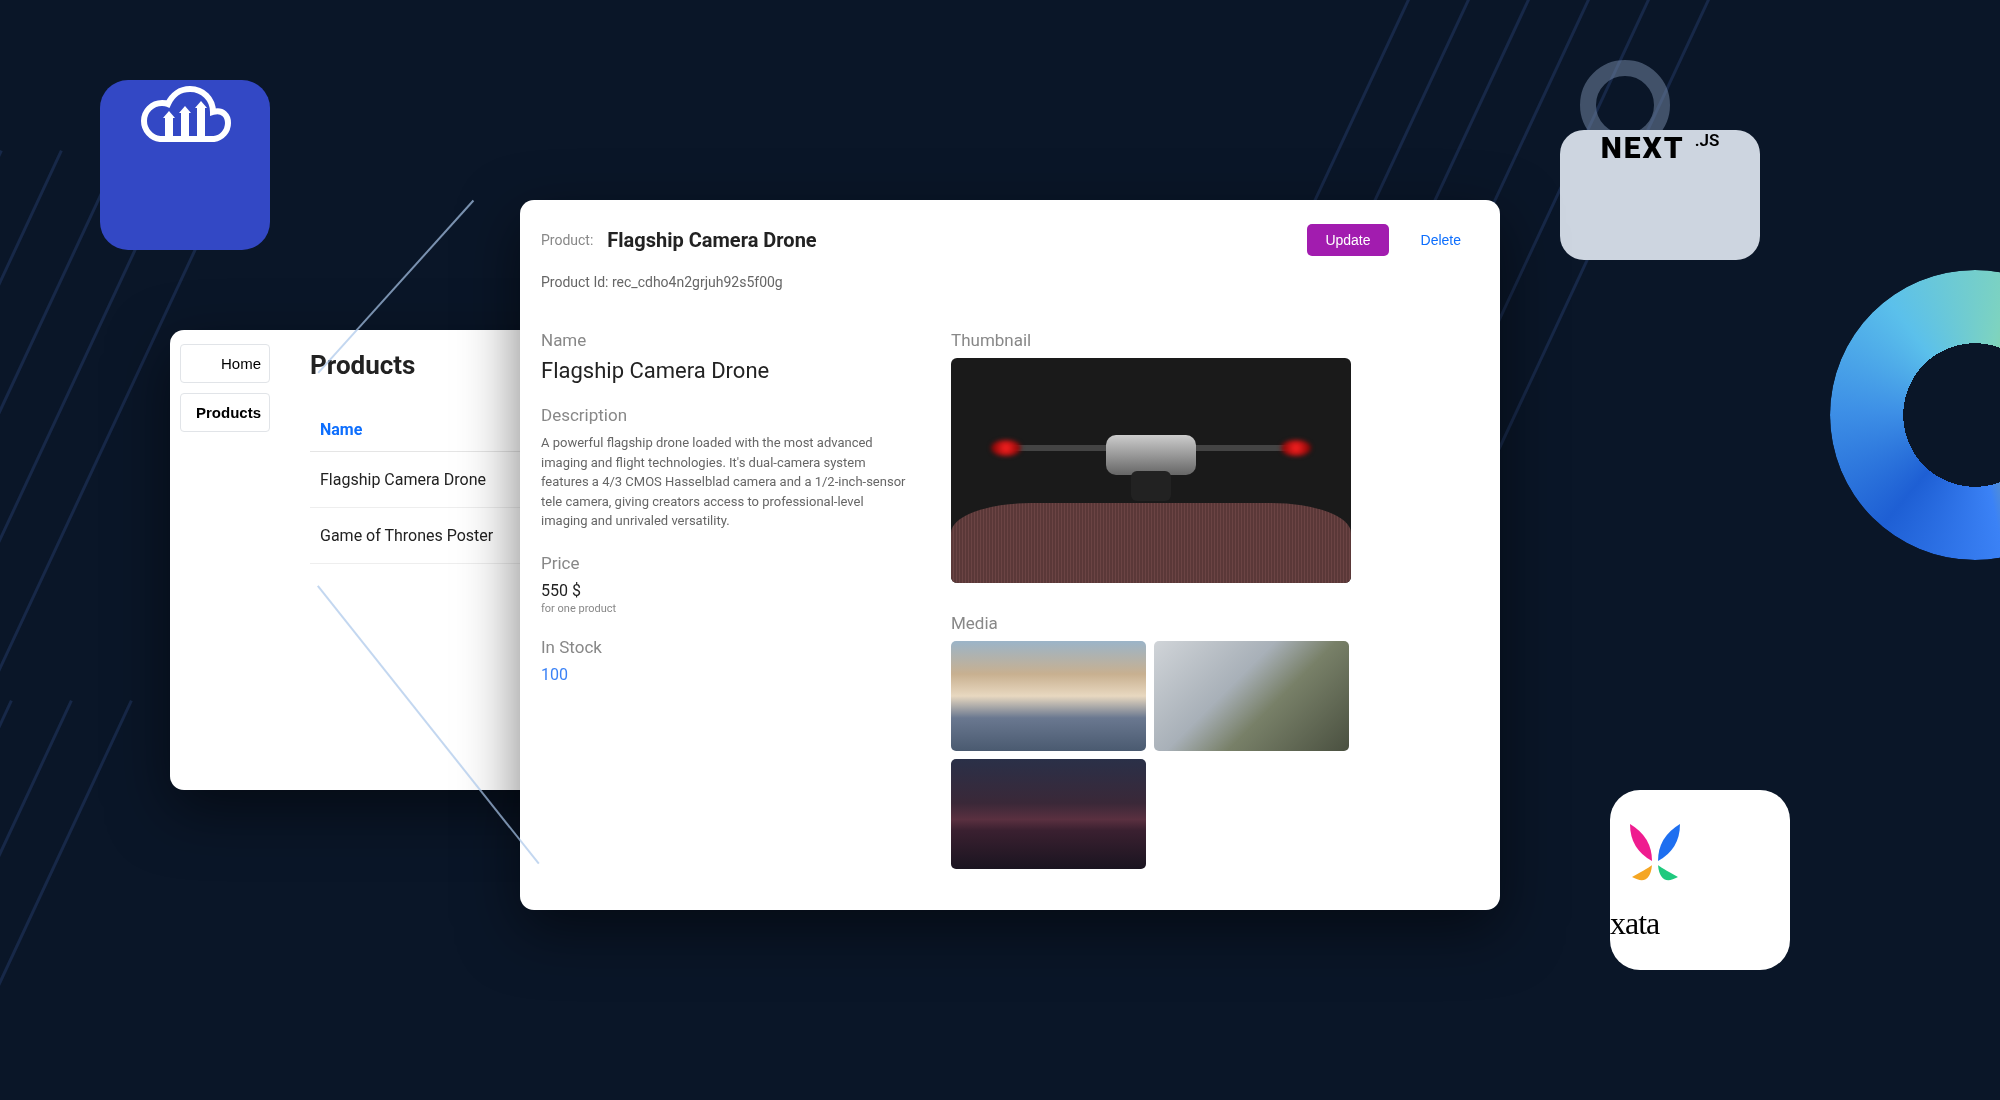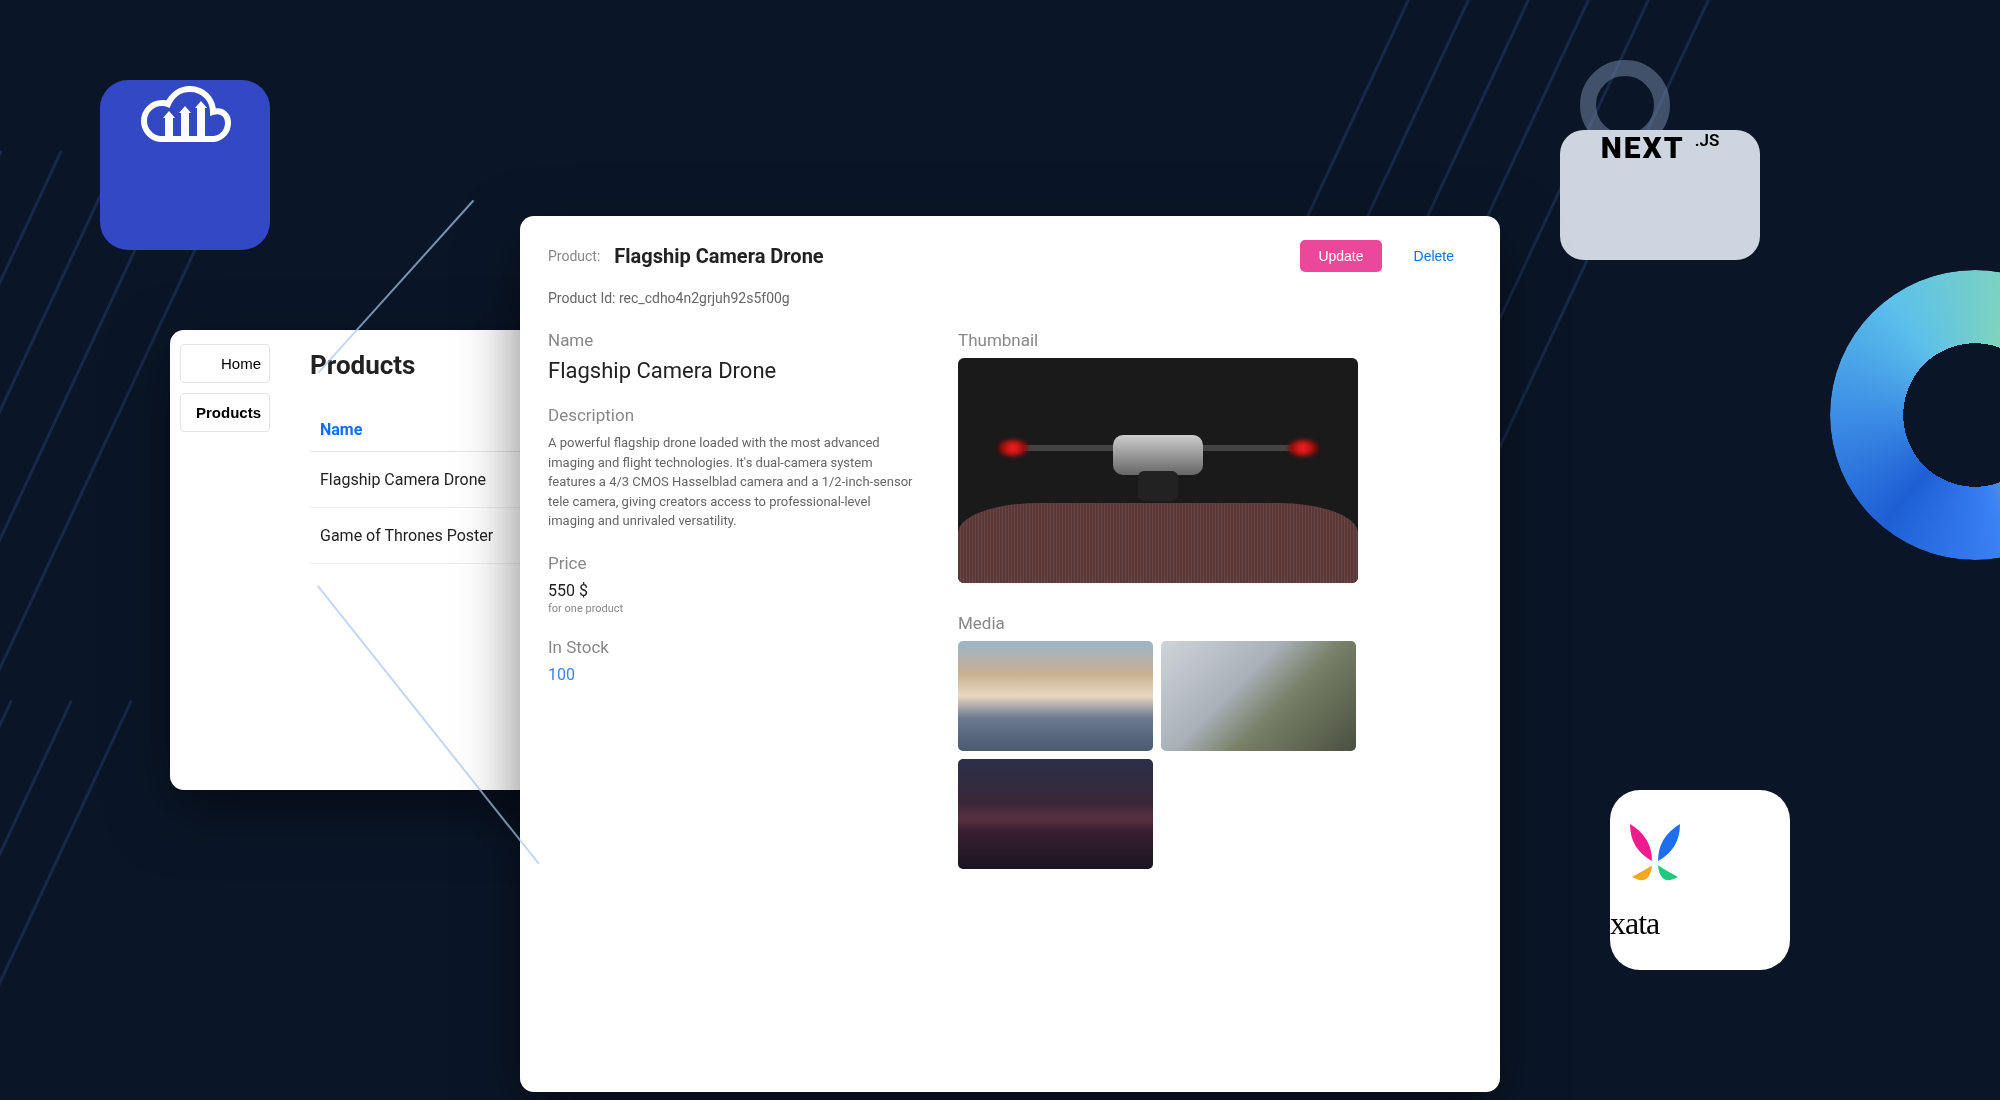--- a/index.html
+++ b/index.html
@@ -22,29 +22,29 @@
 .card-list{left:170px;top:330px;width:700px;height:460px;z-index:2}
 .list-inner{display:flex;height:100%}
 .side-nav{width:110px;padding:14px 10px 10px 10px;display:flex;flex-direction:column;gap:10px}
 .side-btn{padding:10px 8px;font-size:15px;border:1px solid #e1e4e8;border-radius:4px;background:#fff;cursor:pointer;text-align:right}
 .side-btn.active{font-weight:700}
 .list-main{flex:1;padding:20px 30px}
 .list-title{font-size:26px;font-weight:700;color:#222;margin-bottom:28px}
 .tbl{width:100%;border-collapse:collapse}
 .tbl th{text-align:left;padding:12px 10px;color:#0d6efd;font-weight:700;font-size:16px;border-bottom:1px solid #e5e5e5}
 .tbl td{padding:18px 10px;font-size:16px;color:#222;border-bottom:1px solid #eee}
-.card-detail{left:520px;top:216px;width:980px;height:876px;z-index:4;padding:24px 28px}
+.card-detail{left:520px;top:200px;width:980px;height:710px;z-index:4;padding:24px 21px}
 .detail-header{display:flex;align-items:center;gap:14px;margin-bottom:18px}
 .lbl-product{font-size:14px;color:#888}
 .product-title{font-size:20px;font-weight:700;color:#222}
 .spacer{flex:1}
 .btn{padding:8px 18px;font-size:14px;border-radius:5px;border:none;cursor:pointer;font-weight:500}
-.btn-update{background:#ec4899;color:#fff}
+.btn-update{background:#a21caf;color:#fff}
 .btn-delete{background:transparent;color:#0d6efd}
-.product-id{font-size:14px;color:#666;margin-bottom:24px}
+.product-id{font-size:14px;color:#666;margin-bottom:40px}
 .detail-body{display:flex;gap:40px}
 .col-left{width:370px;display:flex;flex-direction:column;gap:22px}
 .col-right{flex:1}
 .field-label{font-size:17px;color:#888;margin-bottom:8px}
 .field-value-big{font-size:22px;color:#222}
 .field-desc{font-size:13px;color:#666;line-height:1.5}
 .price-line{font-size:16px;color:#222}
 .price-sub{font-size:11px;color:#888;margin-top:2px}
 .stock-val{font-size:16px;color:#3b82f6}
 .thumb-box{width:400px;height:225px;border-radius:6px;overflow:hidden;background:#1a1a1a;position:relative;margin-bottom:30px}

